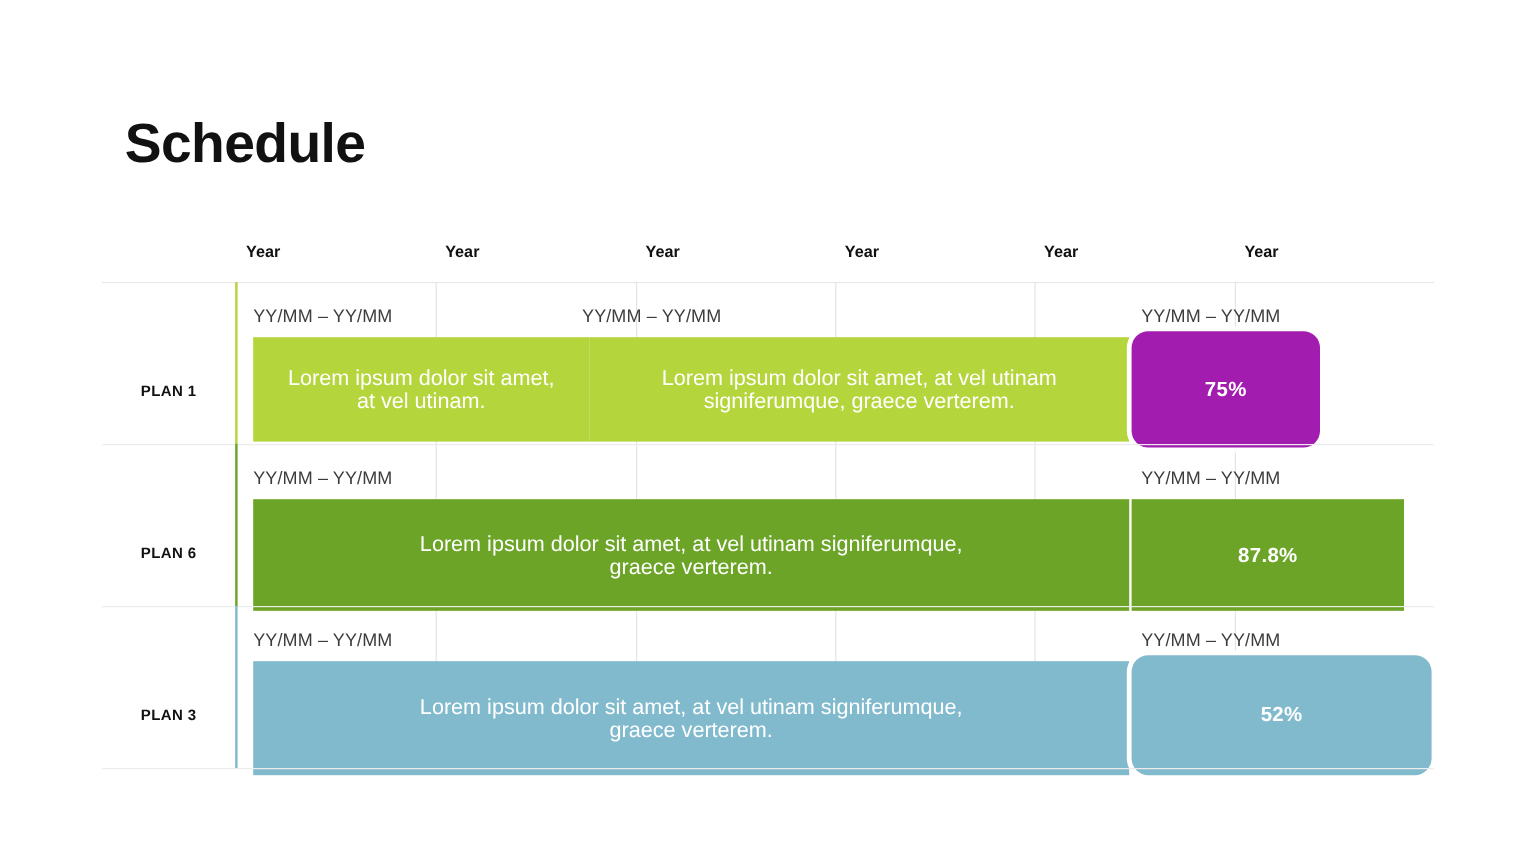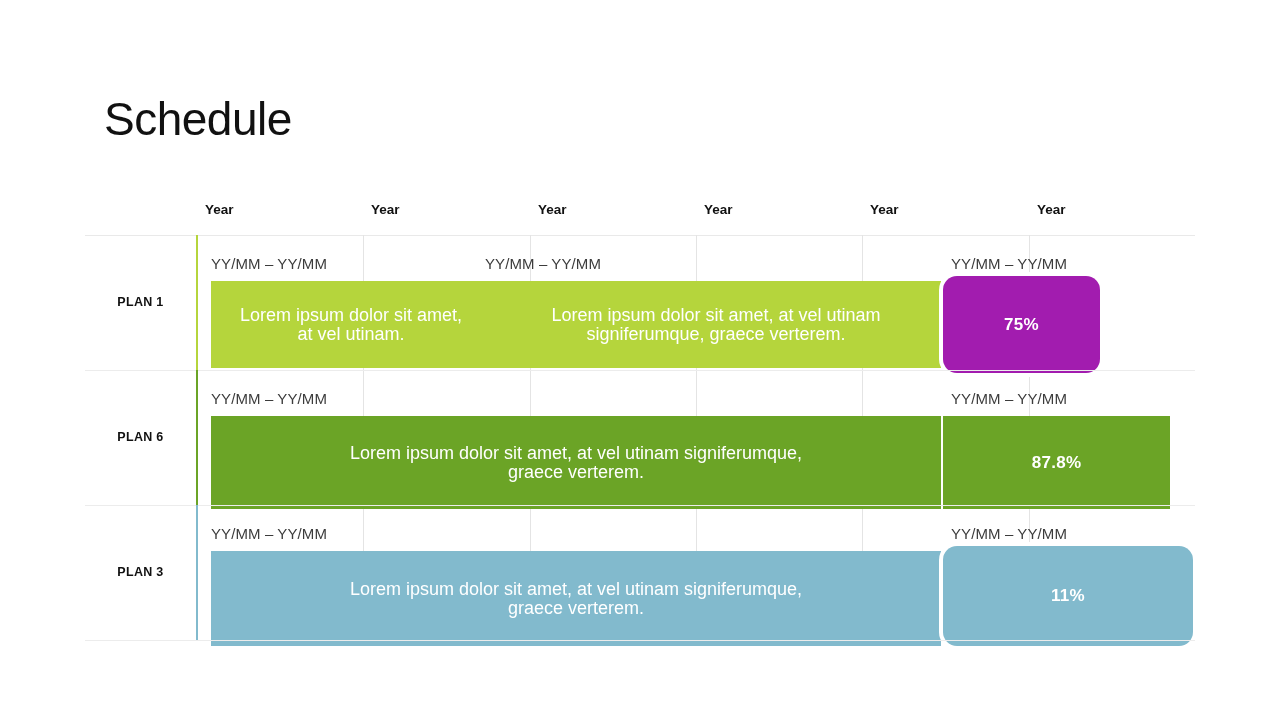--- a/index.html
+++ b/index.html
@@ -16,21 +16,21 @@
     height: 720px;
     background: #ffffff;
   }
 
   
   .slide-title {
     position: absolute;
     left: 104px;
     top: 92px;
     font-size: 46px;
-    font-weight: 400;
+    font-weight: 700;
     letter-spacing: -0.5px;
     color: #111111;
     line-height: 54px;
   }
 
   
   .chart {
     position: absolute;
     left: 85px;
     top: 196px;
@@ -101,20 +101,21 @@
   .plan-label {
     position: absolute;
     left: 0px;
     width: 111px;
     text-align: center;
     font-size: 12.5px;
     font-weight: 700;
     letter-spacing: 0.3px;
     color: #111111;
     white-space: nowrap;
+    margin-top: 24px;
   }
 
   
   .date-range {
     position: absolute;
     font-size: 15px;
     font-weight: 400;
     color: #3c3c3c;
     white-space: nowrap;
     letter-spacing: 0.1px;
@@ -210,20 +211,20 @@
         <div class="row" style="top: 309px;">
           <div class="accent-line" style="background: rgb(130, 186, 205);"></div>
           <div class="plan-label" style="top: 60px;">PLAN 3</div>
           <div class="date-range" style="left: 126px; top: 20px;">YY/MM – YY/MM</div>
           <div class="date-range" style="left: 866px; top: 20px;">YY/MM – YY/MM</div>
           <div class="bar" style="left: 126px; top: 46px; width: 730px; height: 95px; background: rgb(130, 186, 205); border-radius: 0px;">
             <span class="bar-text">Lorem ipsum dolor sit amet, at vel utinam signiferumque,
 graece verterem.</span>
           </div>
           <div class="pct" style="left: 858px; top: 41px; width: 250px; height: 100px; background: rgb(130, 186, 205); border-radius: 14px; box-shadow: rgb(255, 255, 255) 0px 0px 0px 4px;">
-            <span>11%</span>
+            <span>52%</span>
           </div>
           <div class="row-rule" style="top: 135px;"></div>
         </div>
       </div>
 
   </div>
 </div>
 
 </body></html>

